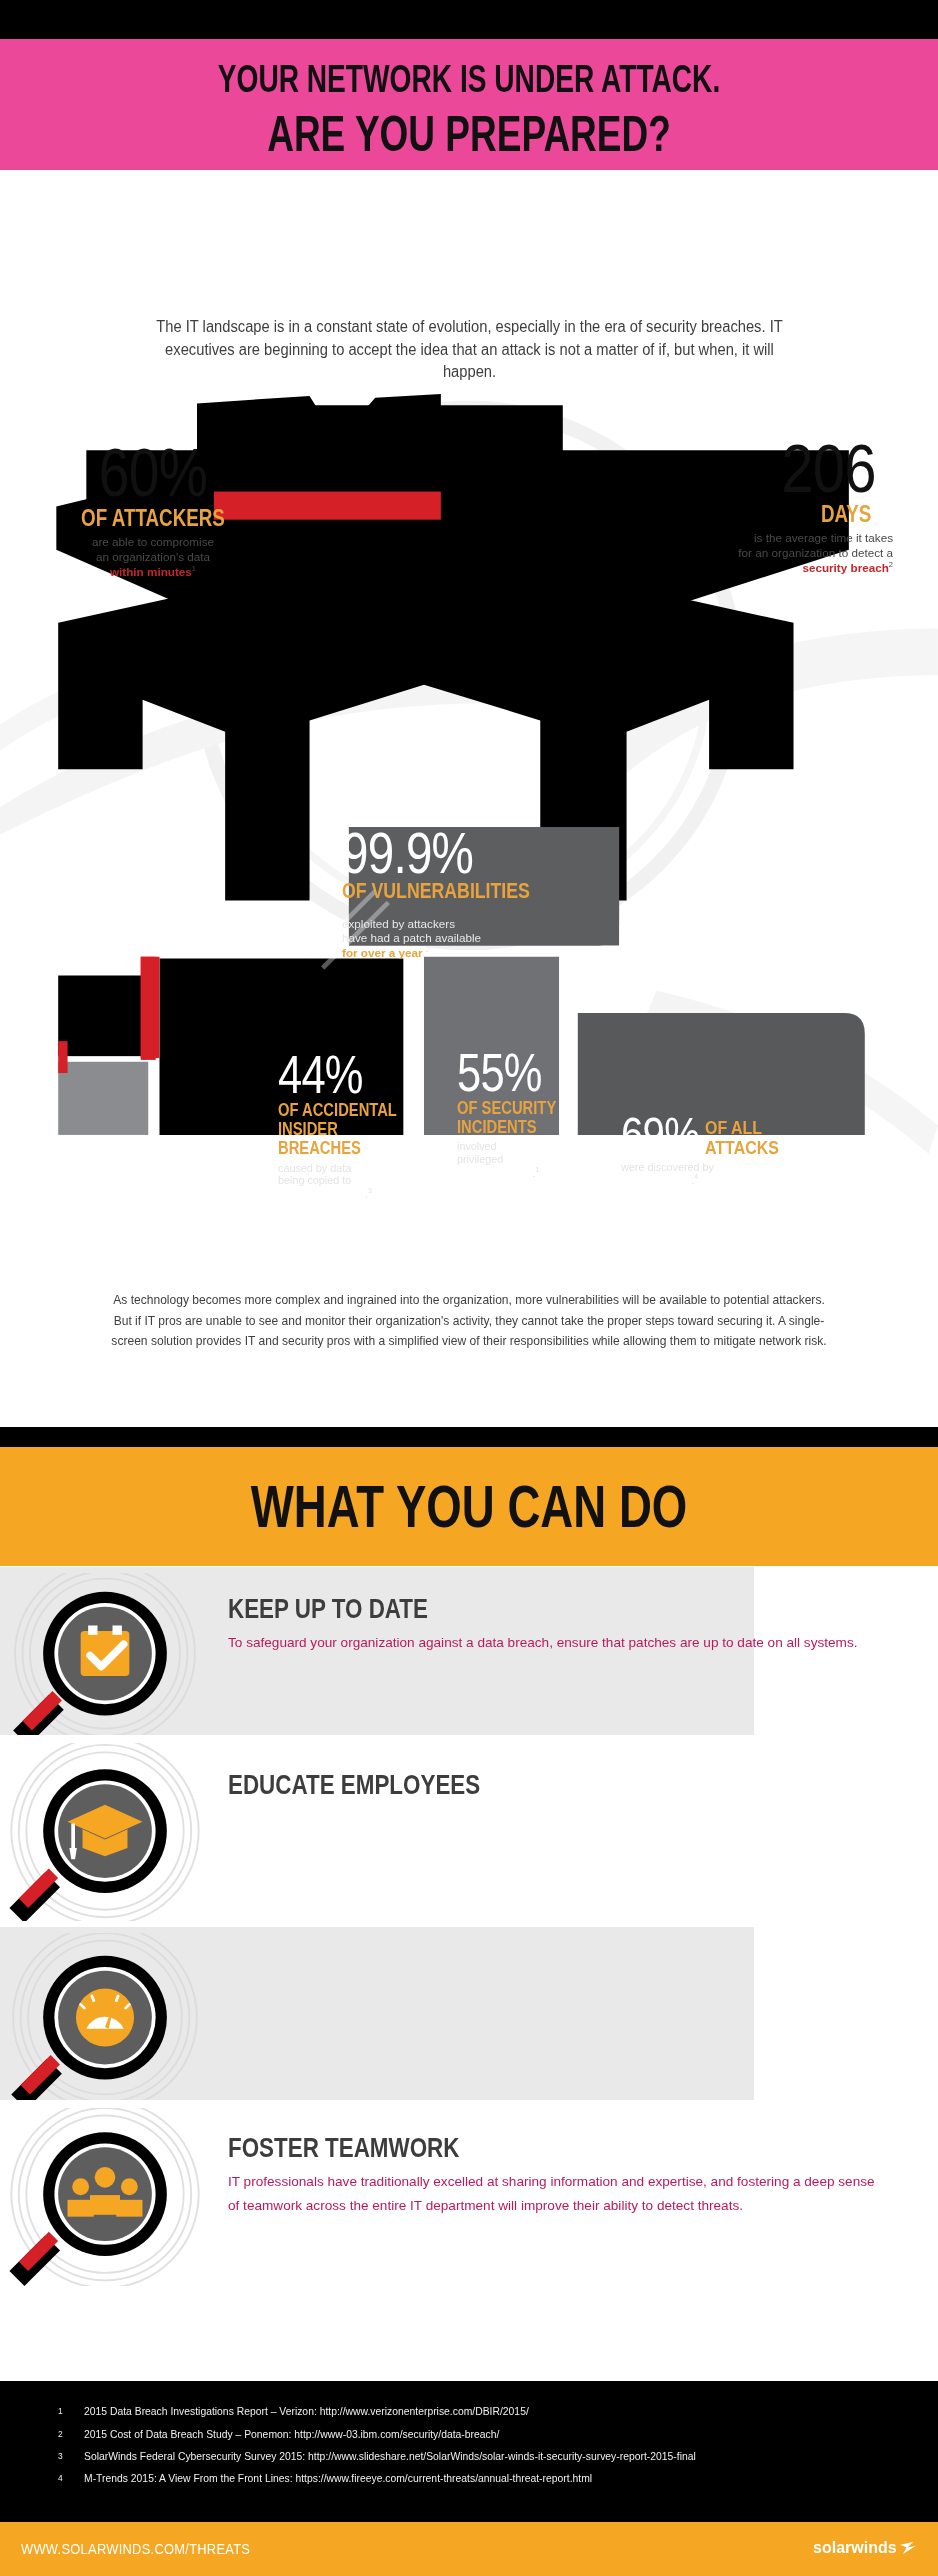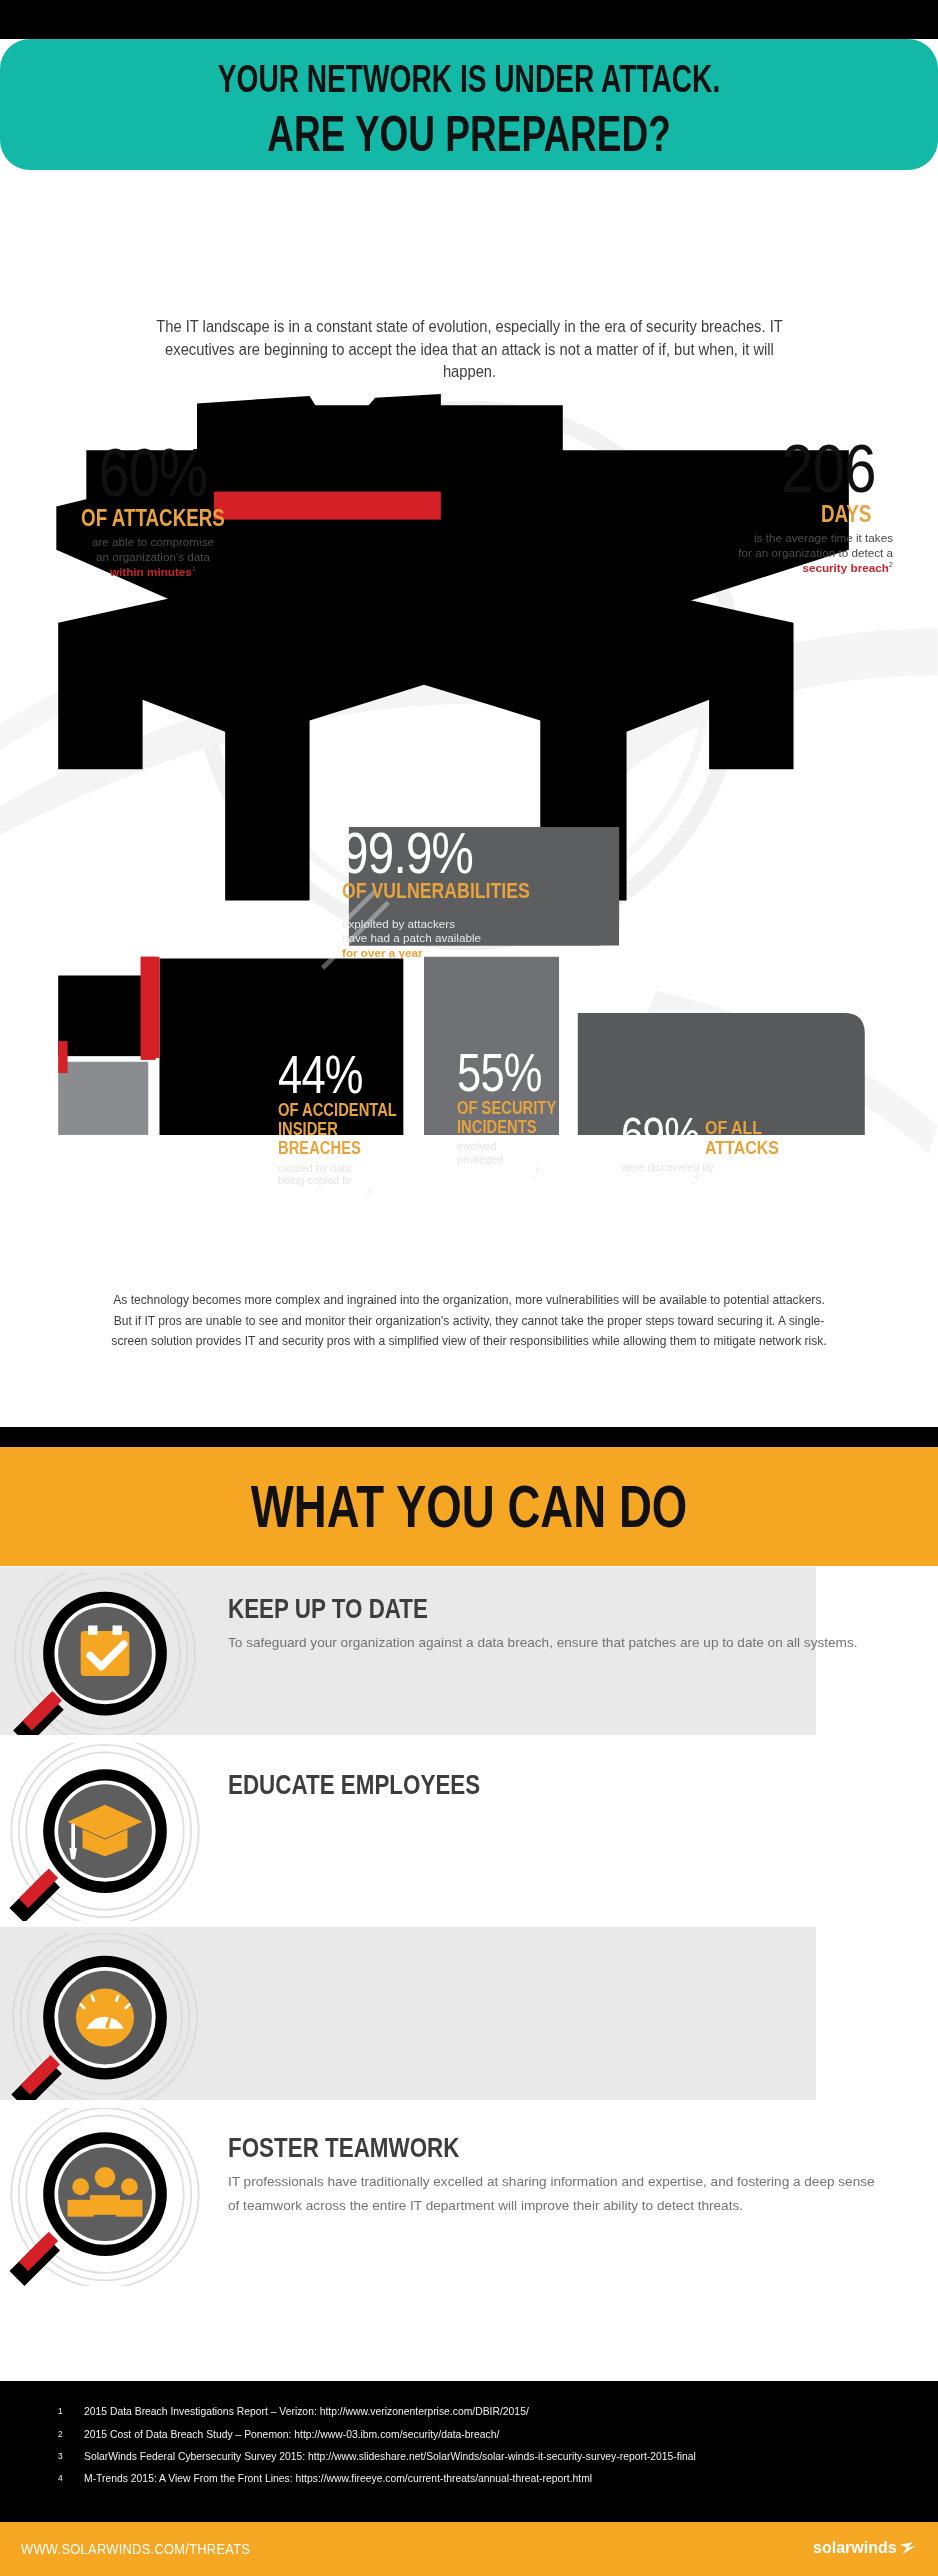--- a/index.html
+++ b/index.html
@@ -8,21 +8,21 @@
     width:938px; height:2576px; position:relative; overflow:hidden;
     font-family:"Liberation Sans", sans-serif; color:#3b3b3b;
   }
 
   
   .topbar { position:absolute; left:0; top:0; width:938px; height:39px; background:#000; }
 
   
   .title-band {
     position:absolute; left:0; top:39px; width:938px; height:131px;
-    background:#14b8a6; text-align:center;border-radius:30px;
+    background:#ec4899; text-align:center;
   }
   .t-line1 {
     font-family:"Liberation Sans Narrow","Liberation Sans",sans-serif;
     font-weight:bold; font-size:38px; letter-spacing:0px; color:#111;
     transform:scaleX(0.74); transform-origin:center; margin-top:19px; white-space:nowrap;
   }
   .t-line2 {
     font-family:"Liberation Sans Narrow","Liberation Sans",sans-serif;
     font-weight:bold; font-size:50px; color:#111;
     transform:scaleX(0.74); transform-origin:center; margin-top:3.8px; white-space:nowrap;
@@ -127,30 +127,30 @@
     position:absolute; left:0; top:1447px; width:938px; height:119px;
     background:#f5a623; text-align:center;
   }
   .wycd-text {
     font-family:"Liberation Sans Narrow","Liberation Sans",sans-serif;
     font-weight:bold; font-size:60px; color:#111; margin-top:25px;
     transform:scaleX(0.76); transform-origin:center; white-space:nowrap;
   }
 
   
-  .tip { position:absolute; left:0; width:816px; }
+  .tip { position:absolute; left:0; width:754px; }
   .tip-bg-alt { background:#e9e9e9; }
   .tip-bg-white { background:#ffffff; }
   .tip-text { position:absolute; left:228px; width:657px; }
   .tip-title {
     font-family:"Liberation Sans Narrow","Liberation Sans",sans-serif;
     font-weight:bold; font-size:28px; color:#3d3d3d; line-height:1;
     transform:scaleX(0.80); transform-origin:left center;
   }
-  .tip-body { font-size:13.6px; line-height:1.72; color:#737373; margin-top:8.4px; }
+  .tip-body { font-size:13.6px; line-height:1.72; color:#be185d; margin-top:8.4px; }
 
   .magnifier { position:absolute; left:0; }
   .footnotes { position:absolute; left:0; top:2381px; width:938px; height:141px; background:#000; }
   .fn-list { padding:24.4px 0 0 58px; }
   .fn-row { display:flex; margin-bottom:9.4px; font-size:10.8px; color:#f1f1f1; line-height:1.2; }
   .fn-num { width:26px; font-size:8.4px; color:#f1f1f1; padding-top:0.9px; }
   .fn-txt { transform:scaleX(0.96); transform-origin:left center; white-space:nowrap; }
 
   .bottombar { position:absolute; left:0; top:2522px; width:938px; height:54px; background:#f5a623; }
   .bottom-url {

